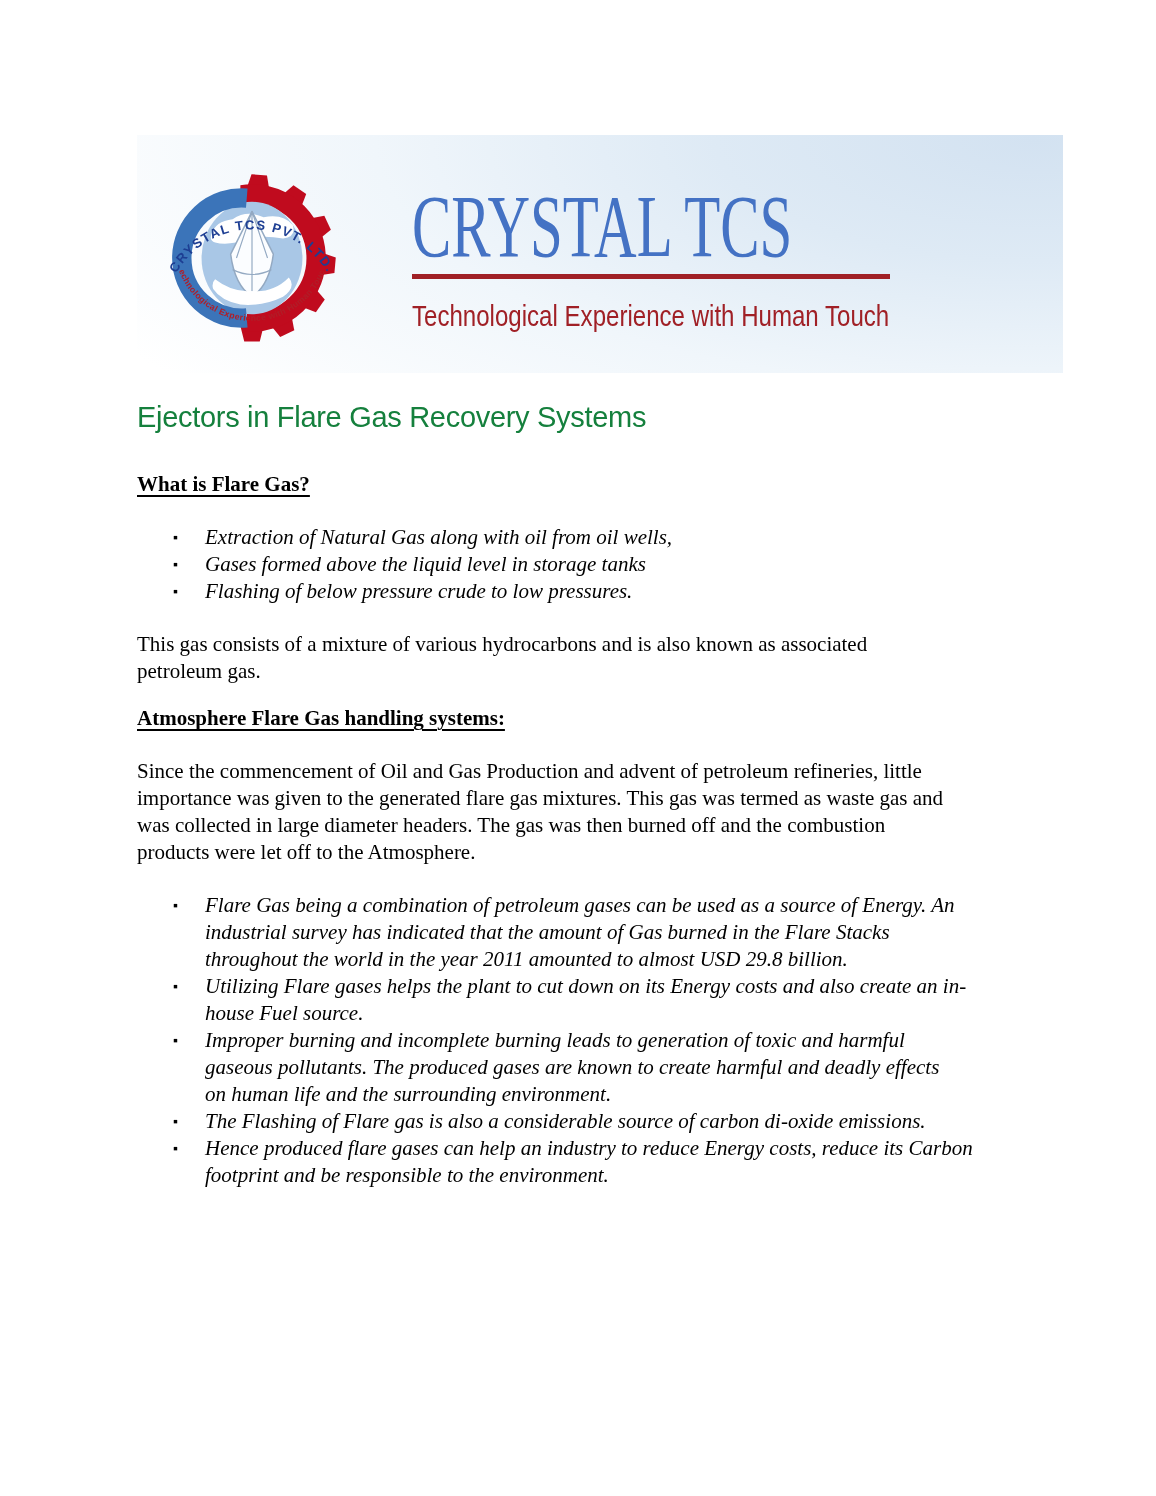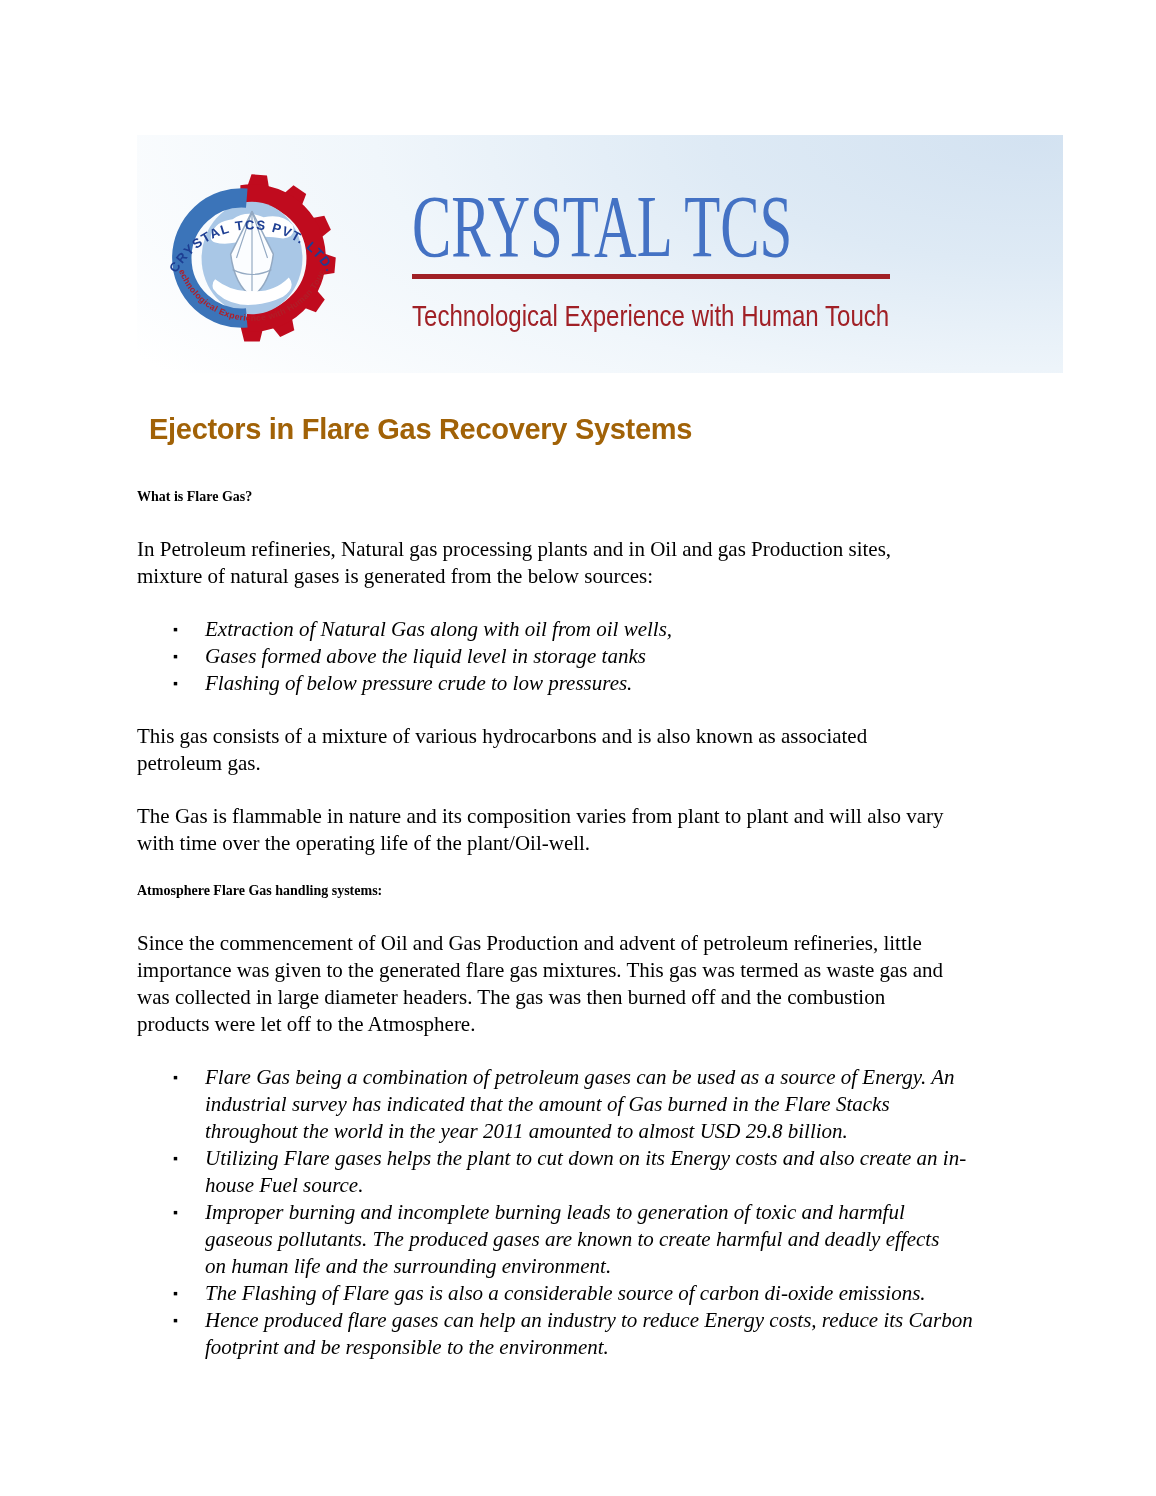--- a/index.html
+++ b/index.html
@@ -56,33 +56,34 @@
     white-space: nowrap;
   }
 
   
   .content {
     position: absolute;
     left: 137px; top: 399px;
     width: 908px;
   }
   .title {
-    margin: 12px;
+    margin: 0;
     font-family: "Liberation Sans", sans-serif;
     font-size: 29px;
     line-height: 36px;
-    font-weight: 700;
+    font-weight: 400;
     letter-spacing: -0.3px;
-    color: #a16207;
+    color: #15803d;
   }
   .content h2 {
     margin: 20px 0 0 0;
-    font-size: 14px;
+    font-size: 21px;
     line-height: 27px;
     font-weight: 700;
+    text-decoration: underline;
     text-decoration-thickness: 2px;
     text-underline-offset: 4px;
   }
   .content h2.first { margin-top: 36px; }
   .content p {
     margin: 26px 0 0 0;
     font-size: 21px;
     line-height: 27px;
     white-space: pre-line;
   }
@@ -163,43 +164,39 @@
     <div class="brand-rule"></div>
     <div class="brand-tagline">Technological Experience with Human Touch</div>
   </header>
 
   <main class="content">
 
     <h1 class="title">Ejectors in Flare Gas Recovery Systems</h1>
 
     <h2 class="first">What is Flare Gas?</h2>
 
-    <p>In Petroleum refineries, Natural gas processing plants and in Oil and gas Production sites,
-mixture of natural gases is generated from the below sources:</p>
 
     <ul>
       <li>
         <span class="li-marker">▪</span>
         <span class="li-text">Extraction of Natural Gas along with oil from oil wells,</span>
       </li>
       <li>
         <span class="li-marker">▪</span>
         <span class="li-text">Gases formed above the liquid level in storage tanks</span>
       </li>
       <li>
         <span class="li-marker">▪</span>
         <span class="li-text">Flashing of below pressure crude to low pressures.</span>
       </li>
     </ul>
 
     <p>This gas consists of a mixture of various hydrocarbons and is also known as associated
 petroleum gas.</p>
 
-    <p>The Gas is flammable in nature and its composition varies from plant to plant and will also vary
-with time over the operating life of the plant/Oil-well.</p>
 
     <h2>Atmosphere Flare Gas handling systems:</h2>
 
     <p>Since the commencement of Oil and Gas Production and advent of petroleum refineries, little
 importance was given to the generated flare gas mixtures. This gas was termed as waste gas and
 was collected in large diameter headers. The gas was then burned off and the combustion
 products were let off to the Atmosphere.</p>
 
 
     <ul>

